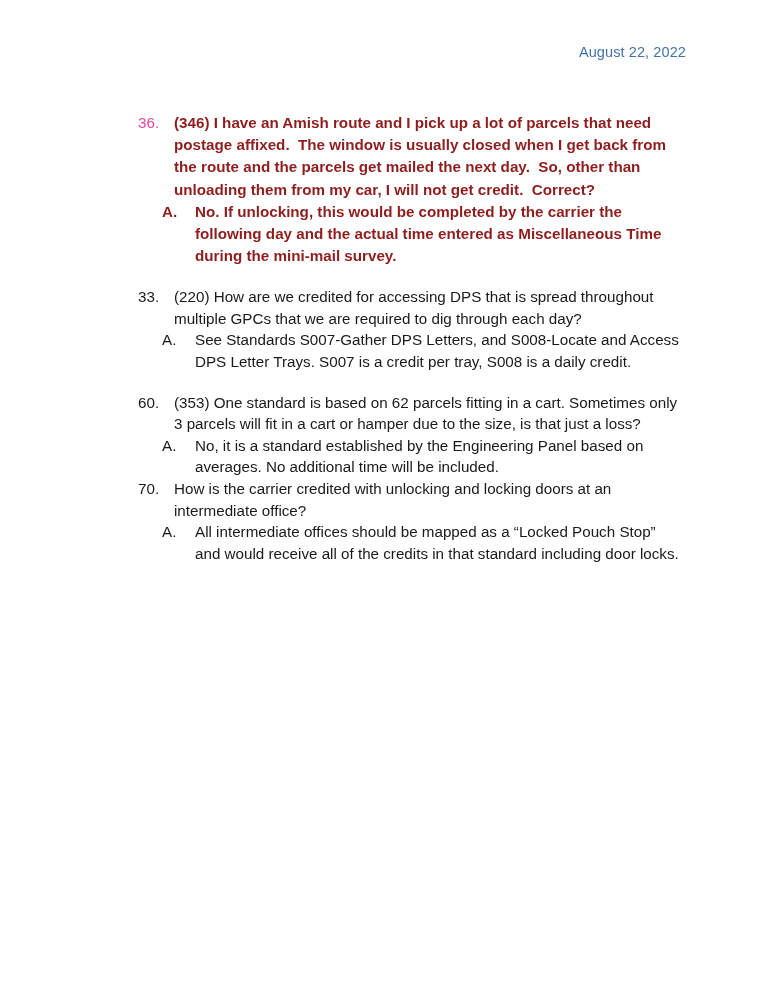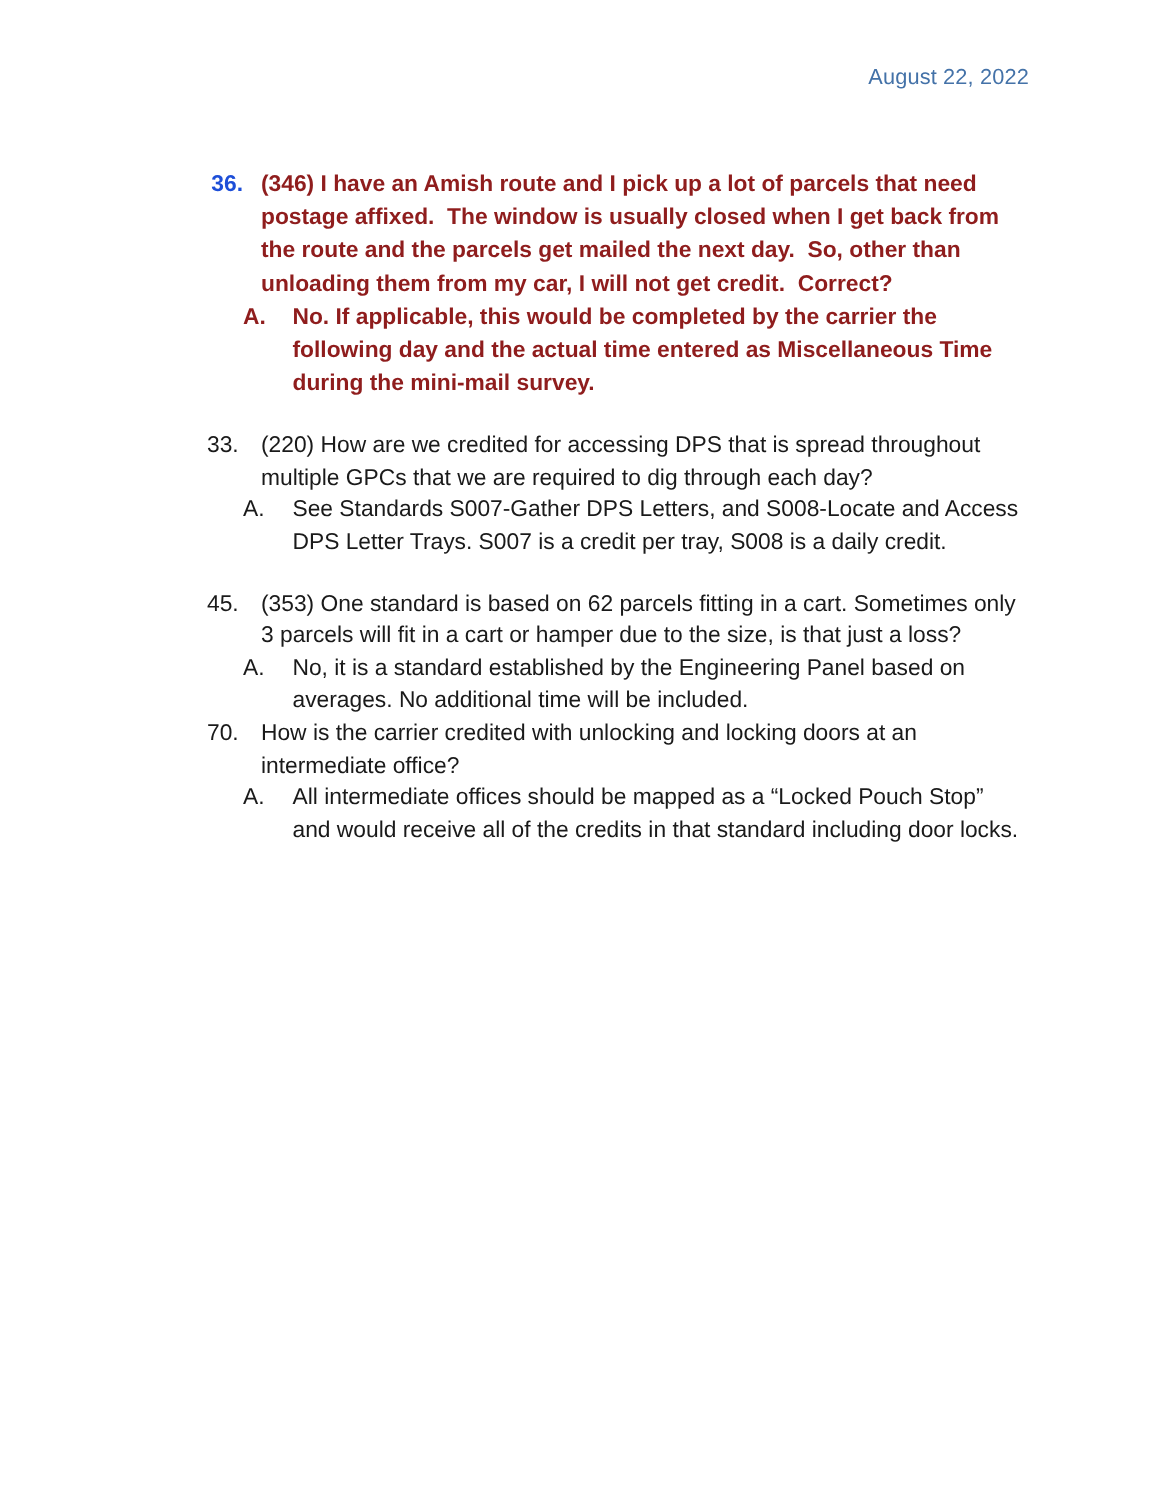--- a/index.html
+++ b/index.html
@@ -90,23 +90,22 @@
   .qa-block.accent .a-label,
   .qa-block.accent .a-text {
     color: #8f1d1d;
     font-weight: bold;
   }
   .qa-block.accent .question,
   .qa-block.accent .answer {
     line-height: 1.46;
   }
   .qa-block.accent .q-num {
-    color: #1d4ed8;
-    font-weight: bold;
-    text-align: right;
+    color: #ec4899;
+    font-weight: normal;
   }
 
   
   .q-text, .a-text {
     white-space: pre-wrap;
     margin-left: 12px;
   }
 </style>
 </head>
 <body>
@@ -117,38 +116,38 @@
 
   <div class="content">
 
     <div class="qa-block accent">
       <div class="question">
         <span class="q-num">36.</span>
         <span class="q-text">(346) I have an Amish route and I pick up a lot of parcels that need postage affixed.  The window is usually closed when I get back from the route and the parcels get mailed the next day.  So, other than unloading them from my car, I will not get credit.  Correct?</span>
       </div>
       <div class="answer">
         <span class="a-label">A.</span>
-        <span class="a-text">No. If applicable, this would be completed by the carrier the following day and the actual time entered as Miscellaneous Time during the mini-mail survey.</span>
+        <span class="a-text">No. If unlocking, this would be completed by the carrier the following day and the actual time entered as Miscellaneous Time during the mini-mail survey.</span>
       </div>
     </div>
 
     <div class="qa-block">
       <div class="question">
         <span class="q-num">33.</span>
         <span class="q-text">(220) How are we credited for accessing DPS that is spread throughout multiple GPCs that we are required to dig through each day?</span>
       </div>
       <div class="answer">
         <span class="a-label">A.</span>
         <span class="a-text">See Standards S007-Gather DPS Letters, and S008-Locate and Access DPS Letter Trays. S007 is a credit per tray, S008 is a daily credit.</span>
       </div>
     </div>
 
     <div class="qa-block tight">
       <div class="question">
-        <span class="q-num">45.</span>
+        <span class="q-num">60.</span>
         <span class="q-text">(353) One standard is based on 62 parcels fitting in a cart. Sometimes only 3 parcels will fit in a cart or hamper due to the size, is that just a loss?</span>
       </div>
       <div class="answer">
         <span class="a-label">A.</span>
         <span class="a-text">No, it is a standard established by the Engineering Panel based on averages. No additional time will be included.</span>
       </div>
     </div>
 
     <div class="qa-block">
       <div class="question">

